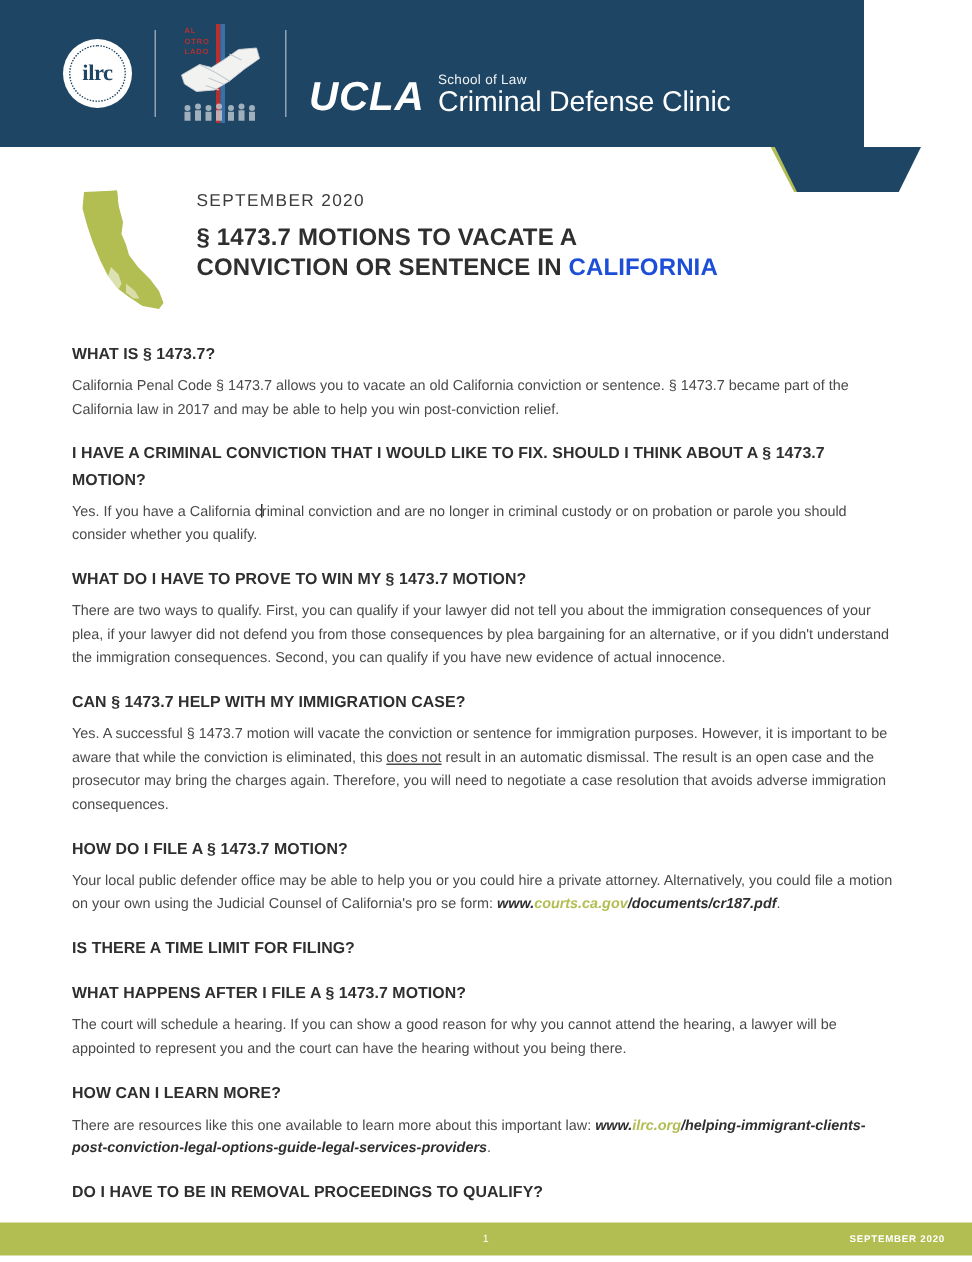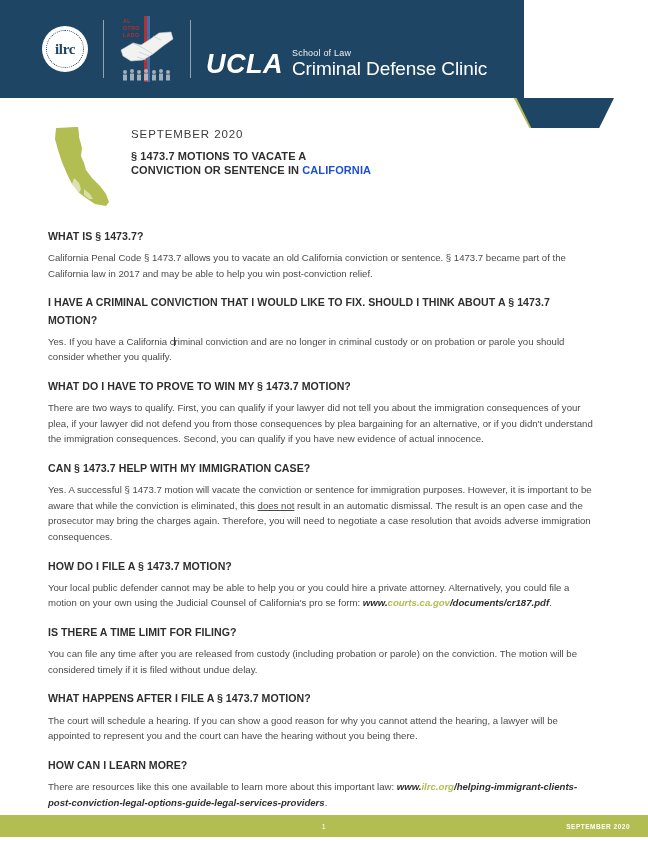--- a/index.html
+++ b/index.html
@@ -12,21 +12,21 @@
     background: #ffffff;
     font-family: "Liberation Sans", sans-serif;
     color: #3b3b3b;
     overflow: hidden;
     position: relative;
   }
 
   
   .header {
     position: relative;
-    width: 524px;
+    width: 576px;
     height: 98px;
     background: #1e4563;
     box-sizing: border-box;
     display: flex;
     align-items: center;
     padding-left: 42px;
   }
   
   .header-tab {
     position: absolute;
@@ -165,21 +165,21 @@
   .ca-map { flex: 0 0 auto; width: 66px; margin-top: 4px; }
   .title-text { padding-left: 17px; padding-top: 6px; }
   .kicker {
     font-size: 11.5px;
     letter-spacing: 0.9px;
     color: #3b3b3b;
     font-weight: normal;
     margin-bottom: 9px;
   }
   .doc-title {
-    font-size: 11px;
+    font-size: 16px;
     font-weight: bold;
     color: #2f2f2f;
     line-height: 1.28;
     letter-spacing: 0.1px;
   }
   .doc-title .hl { color: #1d4ed8; }
 
   
   .content {
     padding: 18px 50px 0 48px;
@@ -322,24 +322,23 @@
   <div class="q">I HAVE A CRIMINAL CONVICTION THAT I WOULD LIKE TO FIX. SHOULD I THINK ABOUT A § 1473.7 MOTION?</div>
   <p class="a"><span>Yes. If you have a California c</span><span class="caret"></span><span>riminal conviction and are no longer in criminal custody or on probation or parole you should consider whether you qualify.</span></p>
 
   <div class="q">WHAT DO I HAVE TO PROVE TO WIN MY § 1473.7 MOTION?</div>
   <p class="a"><span>There are two ways to qualify. First, you can qualify if your lawyer did not tell you about the immigration consequences of your plea, if your lawyer did not defend you from those consequences by plea bargaining for an alternative, or if you didn't understand the immigration consequences. Second, you can qualify if you have new evidence of actual innocence.</span></p>
 
   <div class="q">CAN § 1473.7 HELP WITH MY IMMIGRATION CASE?</div>
   <p class="a"><span>Yes. A successful § 1473.7 motion will vacate the conviction or sentence for immigration purposes. However, it is important to be aware that while the conviction is eliminated, this </span><u>does not</u><span> result in an automatic dismissal. The result is an open case and the prosecutor may bring the charges again. Therefore, you will need to negotiate a case resolution that avoids adverse immigration consequences.</span></p>
 
   <div class="q">HOW DO I FILE A § 1473.7 MOTION?</div>
-  <p class="a"><span>Your local public defender cannot may be able to help you or you could hire a private attorney. Alternatively, you could file a motion on your own using the Judicial Counsel of California's pro se form: </span><span class="bold">www.</span><span class="link">courts.ca.gov</span><span class="bold">/documents/cr187.pdf</span><span>.</span></p>
+  <p class="a"><span>Your local public defender office may be able to help you or you could hire a private attorney. Alternatively, you could file a motion on your own using the Judicial Counsel of California's pro se form: </span><span class="bold">www.</span><span class="link">courts.ca.gov</span><span class="bold">/documents/cr187.pdf</span><span>.</span></p>
 
   <div class="q">IS THERE A TIME LIMIT FOR FILING?</div>
-  <p class="a"><span>You can file any time after you are released from custody (including probation or parole) on the conviction. The motion will be considered timely if it is filed without undue delay.</span></p>
 
   <div class="q">WHAT HAPPENS AFTER I FILE A § 1473.7 MOTION?</div>
   <p class="a"><span>The court will schedule a hearing. If you can show a good reason for why you cannot attend the hearing, a lawyer will be appointed to represent you and the court can have the hearing without you being there.</span></p>
 
   <div class="q">HOW CAN I LEARN MORE?</div>
   <p class="a"><span>There are resources like this one available to learn more about this important law: </span><span class="bold">www.</span><span class="link">ilrc.org</span><span class="bold">/helping-immigrant-clients-post-conviction-legal-options-guide-legal-services-providers</span><span>.</span></p>
 
   <div class="q">DO I HAVE TO BE IN REMOVAL PROCEEDINGS TO QUALIFY?</div>
 
 </div>

